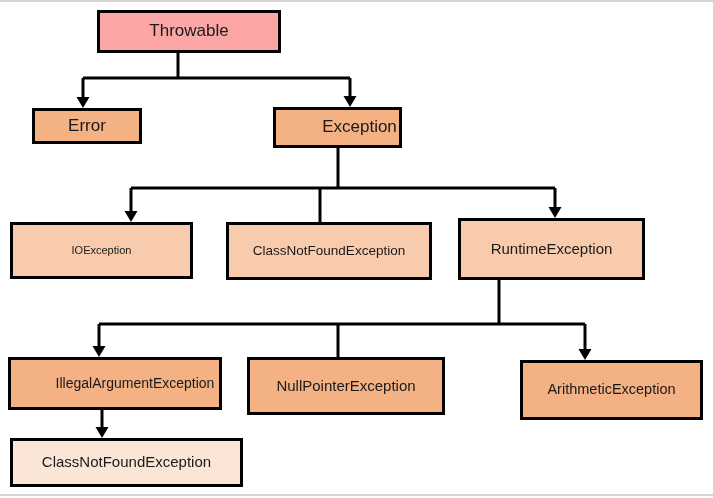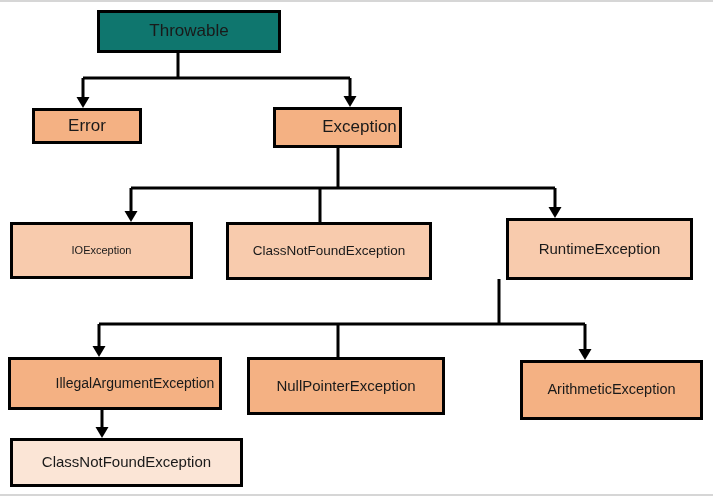--- a/index.html
+++ b/index.html
@@ -28,21 +28,21 @@
     text-align: center;
     line-height: 1.1;
     white-space: nowrap;
   }
   
   .n-throwable   { left: 97px;  top: 10px;  width: 184px; height: 43px; font-size: 17px; }
   .n-error       { left: 32px;  top: 108px; width: 110px; height: 36px; font-size: 17px; }
   .n-exception   { left: 273px; top: 107px; width: 129px; height: 41px; font-size: 17px; }
   .n-ioexception { left: 10px;  top: 222px; width: 183px; height: 57px; font-size: 11px; }
   .n-classnotfound { left: 226px; top: 222px; width: 206px; height: 58px; font-size: 13.5px; }
-  .n-runtime     { left: 458px; top: 218px; width: 187px; height: 62px; font-size: 15px; margin-left: 48px; }
+  .n-runtime     { left: 458px; top: 218px; width: 187px; height: 62px; font-size: 15px; }
   .n-illegalargument { left: 8px;  top: 357px; width: 214px; height: 53px; font-size: 14px; }
   .n-nullpointer { left: 247px; top: 357px; width: 198px; height: 58px; font-size: 15px; }
   .n-arithmetic  { left: 520px; top: 360px; width: 183px; height: 60px; font-size: 14.5px; }
   .n-numberformat{ left: 10px;  top: 438px; width: 233px; height: 49px; font-size: 15px; }
 
   svg.connectors {
     position: absolute; left: 0; top: 0;
     width: 713px; height: 498px;
     pointer-events: none;
   }
@@ -72,21 +72,21 @@
   </g>
   <polygon fill="#000000" points="92.5,346 105.5,346 99,357"></polygon>
   <polygon fill="#000000" points="578.5,349 591.5,349 585,360"></polygon>
 
   <g stroke="#000000" stroke-width="3" fill="none">
     <path d="M102 408 L102 429"></path>
   </g>
   <polygon fill="#000000" points="95.5,427 108.5,427 102,438"></polygon>
 </svg>
 
-<div class="node n-throwable" style="background: #0f766e;">
+<div class="node n-throwable" style="background: #fca5a5;">
   <span>Throwable</span>
 </div>
 
 <div class="node n-error" style="background: rgb(244, 177, 131); align-items: center;">
   <span>Error</span>
 </div>
 
 <div class="node n-exception" style="background: rgb(244, 177, 131); padding-left: 44px;">
   <span>Exception</span>
 </div>

